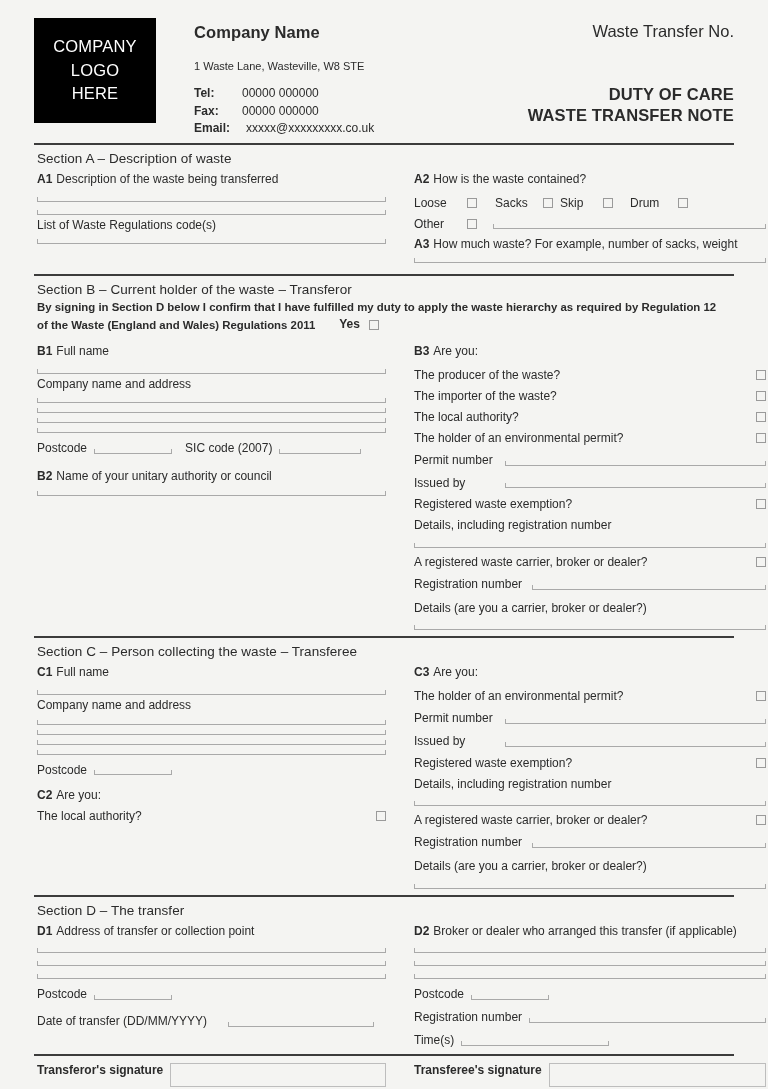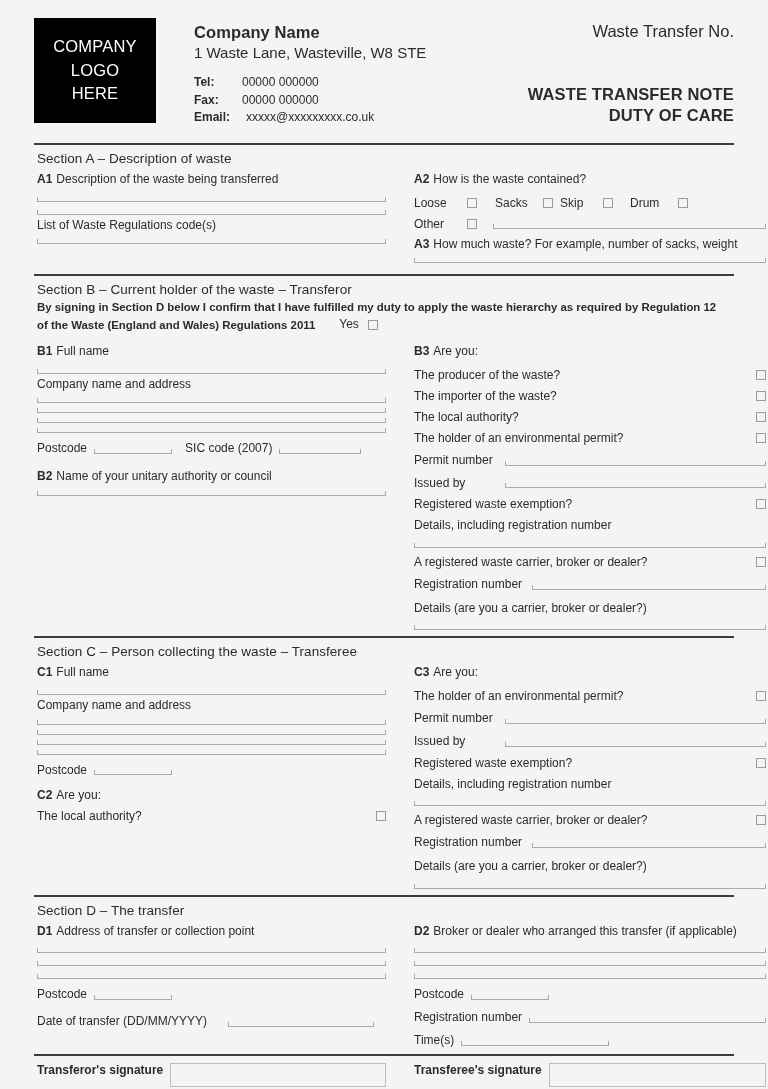--- a/index.html
+++ b/index.html
@@ -49,22 +49,22 @@
     margin-left: 25px;
     padding-top: 5px;
     flex: 1 1 auto;
   }
   .company-name {
     font-size: 16.5px;
     font-weight: bold;
     letter-spacing: .1px;
   }
   .company-addr {
-    font-size: 15px;
-    margin-top: 2px;
+    font-size: 11px;
+    margin-top: 18px;
   }
   .contact {
     margin-top: 13px;
     font-size: 12px;
     line-height: 1.47;
   }
   .contact .row { display: flex; }
   .contact .lbl {
     font-weight: bold;
     width: 48px;
@@ -268,22 +268,22 @@
         <div class="row">
           <div class="lbl email">Email:</div>
           <div class="val">xxxxx@xxxxxxxxx.co.uk</div>
         </div>
       </div>
     </div>
 
     <div class="header-right">
       <div class="wtn-no">Waste Transfer No.</div>
       <div class="doc-title">
+        <div>DUTY OF CARE</div>
         <div>WASTE TRANSFER NOTE</div>
-        <div>DUTY OF CARE</div>
       </div>
     </div>
   </div>
 
   <div class="rule-thick"></div>
 
   <div>
     <div class="section-title">Section A – Description of waste</div>
     <div class="cols">
       <div class="col-l">
@@ -332,21 +332,21 @@
   </div>
 
   <div class="spacer-md"></div>
   <div class="rule-thick"></div>
 
   <div>
     <div class="section-title">Section B – Current holder of the waste – Transferor</div>
     <div class="note">By signing in Section D below I confirm that I have fulfilled my duty to apply the waste hierarchy as required by Regulation 12</div>
     <div class="note" style="display:flex;align-items:center">
       <span>of the Waste (England and Wales) Regulations 2011</span>
-      <span style="margin-left:24px;font-weight:normal;font-size:12px">Yes</span>
+      <span style="margin-left:24px;font-weight:bold;font-size:12px">Yes</span>
       <span class="cb" style="margin-left:9px"></span>
     </div>
 
     <div class="cols" style="margin-top:8px">
       <div class="col-l">
         <div class="qlabel">
           <b>B1</b><span>Full name</span>
         </div>
         <div class="fline"></div>
         <div class="qlabel">Company name and address</div>

